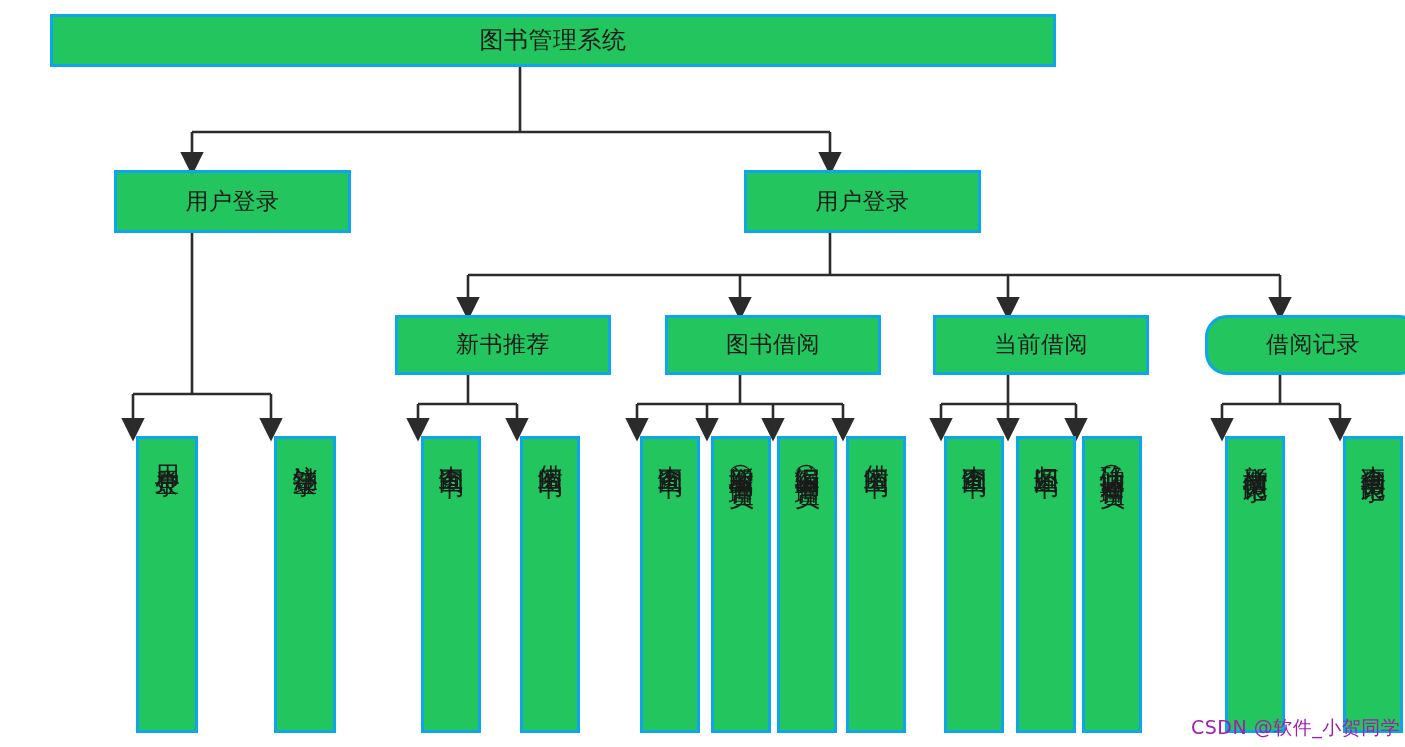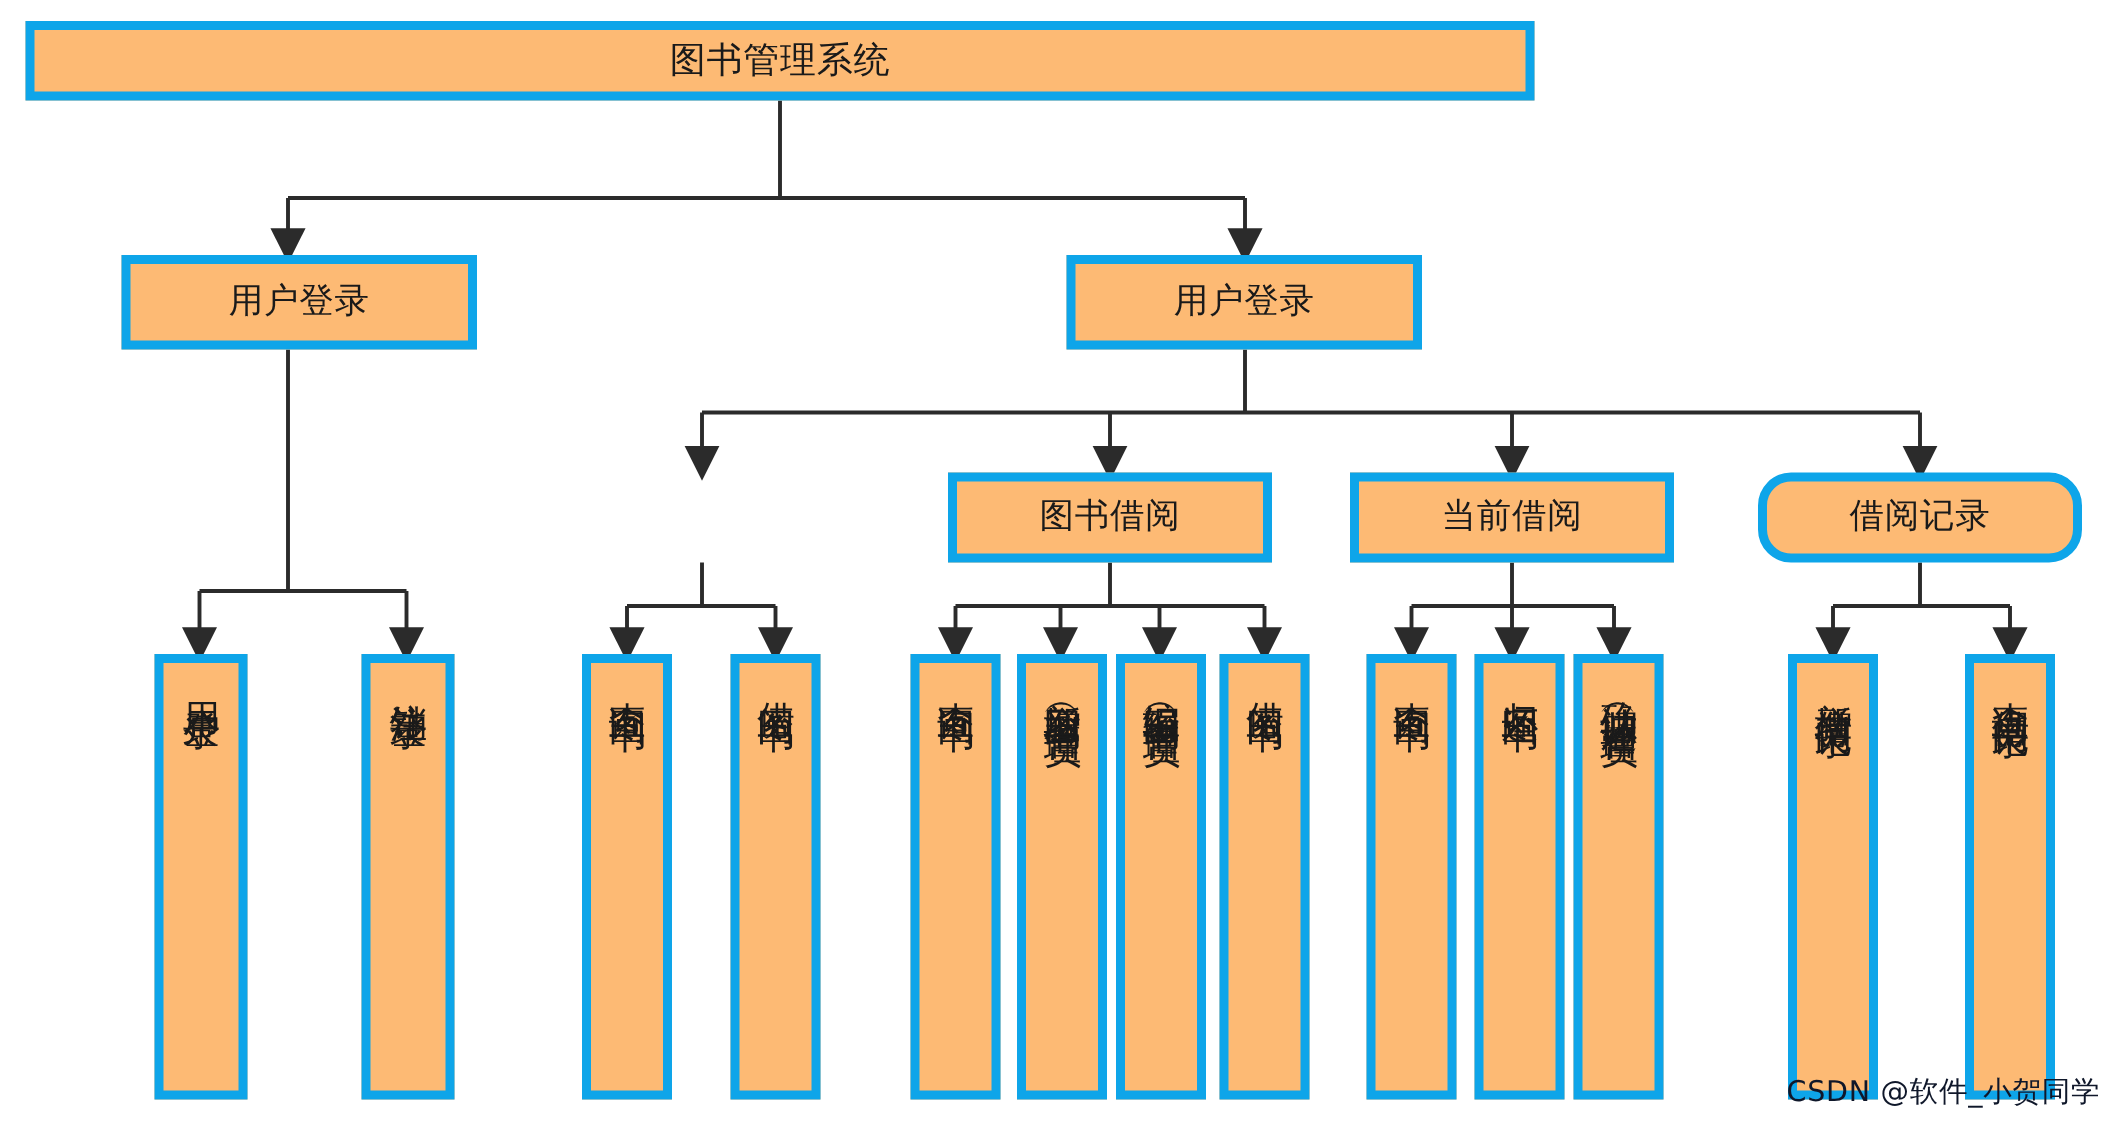--- a/index.html
+++ b/index.html
@@ -22,26 +22,27 @@
     position: absolute;
     left: 0;
     top: 0;
     width: 1405px;
     height: 747px;
     pointer-events: none;
   }
   .node {
     position: absolute;
     box-sizing: border-box;
-    background: #fdba74;
-    border: 6px solid #0ea5e9;
+    background: #22c55e;
+    border: 3px solid #0ea5e9;
     display: flex;
     align-items: center;
     justify-content: center;
     color: #1a1a1a;
+    margin-left: 33px;
   }
   .node .node-label {
     display: block;
     text-align: center;
     line-height: 1.18;
     color: #1a1a1a;
   }
   
   .node.horiz .node-label {
     font-size: 23px;
@@ -61,21 +62,21 @@
     writing-mode: vertical-rl;
     text-orientation: upright;
     font-size: 25px;
     line-height: 1.02;
     letter-spacing: 3px;
     white-space: nowrap;
     height: auto;
   }
   .watermark {
     position: absolute;
-    color: #0f172a;
+    color: #a21caf;
     font-size: 19px;
     white-space: nowrap;
     letter-spacing: 0.5px;
   }
 </style>
 </head>
 <body>
 
 <div id="diagram-root">
 
@@ -133,20 +134,23 @@
     <span class="node-label">图书管理系统</span>
   </div>
 
   <div class="node horiz" style="left:81px; top:170px; width:237px; height:63px;">
     <span class="node-label">用户登录</span>
   </div>
   <div class="node horiz" style="left:711px; top:170px; width:237px; height:63px;">
     <span class="node-label">用户登录</span>
   </div>
 
+  <div class="node horiz" style="left:362px; top:315px; width:216px; height:60px;">
+    <span class="node-label">新书推荐</span>
+  </div>
   <div class="node horiz" style="left:900px; top:315px; width:216px; height:60px;">
     <span class="node-label">当前借阅</span>
   </div>
   <div class="node horiz" style="left:632px; top:315px; width:216px; height:60px;">
     <span class="node-label">图书借阅</span>
   </div>
   <div class="node horiz" style="left:1172px; top:315px; width:216px; height:60px;border-radius:22px;">
     <span class="node-label">借阅记录</span>
   </div>
 

